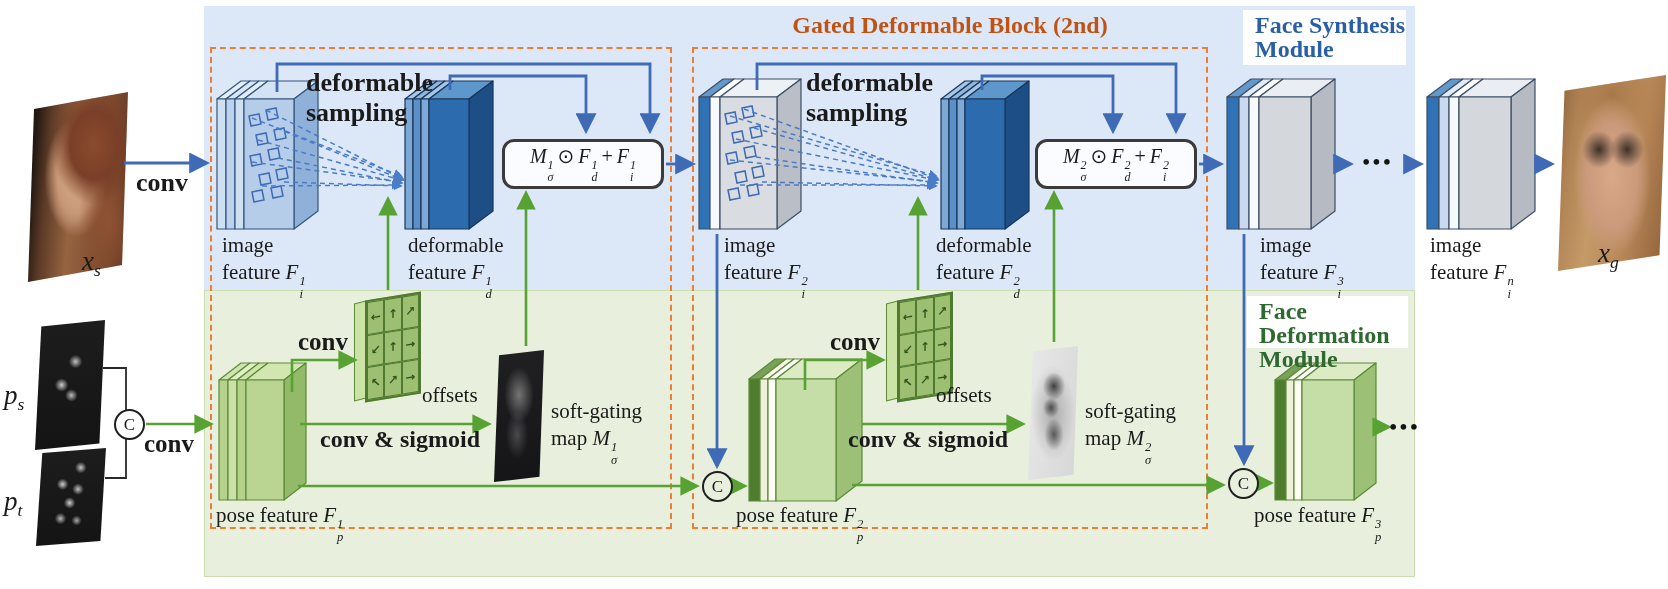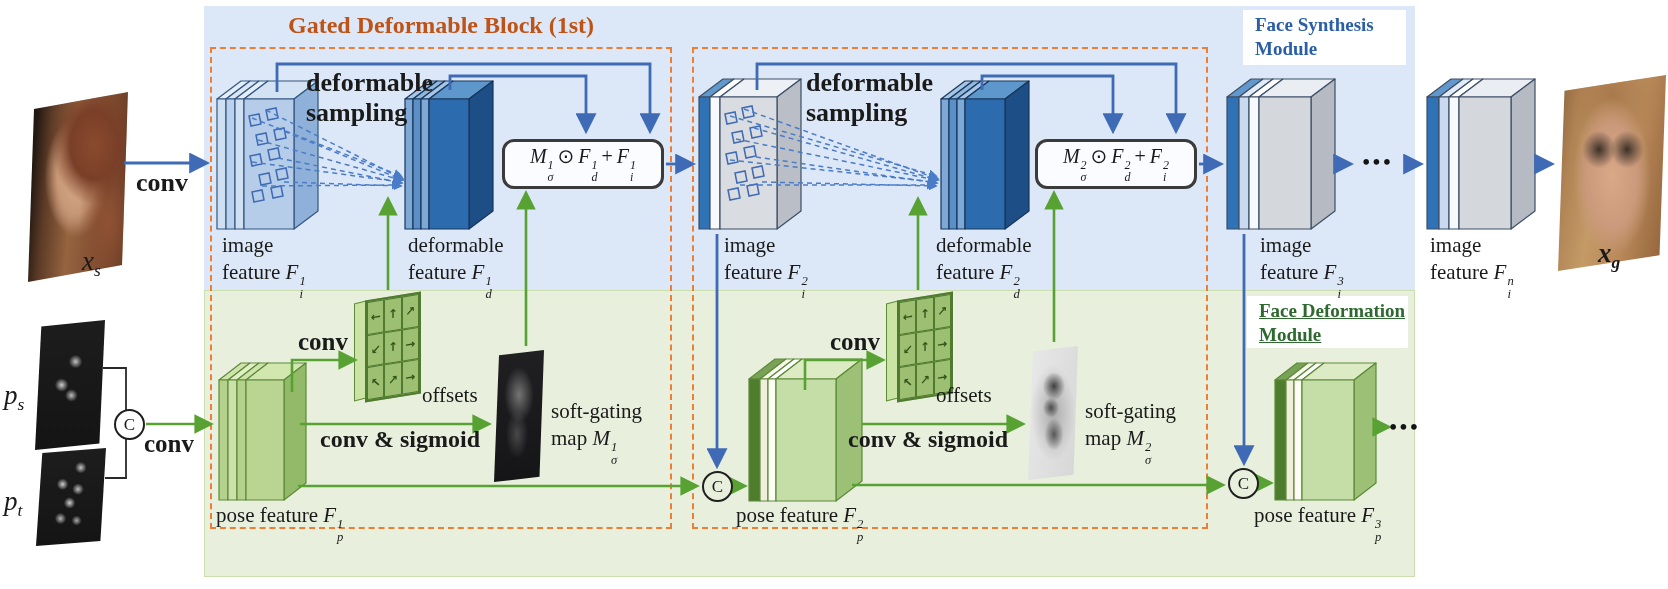--- a/index.html
+++ b/index.html
@@ -9,23 +9,23 @@
   .region{position:absolute;z-index:0;}
   #region-synthesis{left:204px;top:6px;width:1211px;height:284px;background:#dce8f7;}
   #region-deformation{left:204px;top:290px;width:1211px;height:287px;background:#e8efdc;border:1.5px solid #cbdfae;box-sizing:border-box;}
   .dashblock{position:absolute;z-index:1;border:2.5px dashed #ee7e33;box-sizing:border-box;}
   #block1{left:210px;top:47px;width:462px;height:482px;}
   #block2{left:692px;top:47px;width:516px;height:482px;}
   .blocktitle{position:absolute;z-index:6;font-weight:bold;font-size:24px;color:#bf5316;text-align:center;}
   #title1{left:210px;top:12px;width:462px;}
   #title2{left:692px;top:12px;width:516px;}
   .modbox{position:absolute;z-index:6;background:#ffffff;padding:3px 0 3px 12px;box-sizing:border-box;
-          font-weight:bold;font-size:19px;line-height:24px;}
+          font-weight:bold;font-size:24px;line-height:24px;}
   #fsm-box{left:1243px;top:10px;width:163px;height:55px;color:#2a5fa8;}
-  #fdm-box{left:1247px;top:296px;width:161px;height:52px;color:#2e6930;text-decoration:underline;}
+  #fdm-box{left:1247px;top:296px;width:161px;height:52px;color:#2e6930;}
   
   .lbl{position:absolute;z-index:6;font-size:21px;line-height:27px;white-space:nowrap;}
   .ds{position:absolute;z-index:6;font-size:26px;line-height:30px;font-weight:bold;white-space:nowrap;}
   .convlbl{position:absolute;z-index:6;font-size:25px;font-weight:bold;white-space:nowrap;}
   .cslbl{position:absolute;z-index:6;font-size:24px;font-weight:bold;white-space:nowrap;}
   .inlabel{position:absolute;z-index:6;font-size:27px;white-space:nowrap;}
   .dots{position:absolute;z-index:6;font-size:21px;font-weight:bold;letter-spacing:3px;color:#141414;text-align:center;}
   
   .fbox{position:absolute;z-index:4;width:162px;height:50px;border:3px solid #3b3b3b;border-radius:12px;
         background:#fafcff;display:flex;align-items:center;justify-content:center;font-size:20px;box-sizing:border-box;}
@@ -100,21 +100,21 @@
 </head>
 <body>
 
 <div class="canvas">
 
   <div class="region" id="region-synthesis"></div>
   <div class="region" id="region-deformation"></div>
   <div class="dashblock" id="block1"></div>
   <div class="dashblock" id="block2"></div>
 
-  <div class="blocktitle" id="title1">Gated Deformable Block (1st)</div>
+  <div class="blocktitle" id="title2">Gated Deformable Block (2nd)</div>
   <div class="modbox" id="fsm-box">
     <span>Face Synthesis</span><br>
     <span>Module</span>
   </div>
   <div class="modbox" id="fdm-box">
     <span>Face Deformation</span><br>
     <span>Module</span>
   </div>
 
   <div class="photo" id="xs-face"></div>
@@ -336,21 +336,21 @@
     <span>image</span><br><span>feature</span> <span data-math="math.fi3"><span class="mvar">F</span><span class="ss">
           <span>3</span>
           <span>i</span>
         </span></span></div>
   <div class="lbl" style="left:1430px;top:232px;">
     <span>image</span><br><span>feature</span> <span data-math="math.fin"><span class="mvar">F</span><span class="ss">
           <span>n</span>
           <span>i</span>
         </span></span></div>
   <div class="dots" style="left:1354px;top:150px;width:48px;">•••</div>
-  <div class="inlabel" style="left:1598px;top:238px;font-weight:bold;"><span data-math="math.xg"><span class="mvar">x</span><sub class="msub">g</sub></span></div>
+  <div class="inlabel" style="left:1598px;top:238px;"><span data-math="math.xg"><span class="mvar">x</span><sub class="msub">g</sub></span></div>
   <div class="photo" id="xg-face"></div>
 
   <div class="lbl" style="left:216px;top:502px;">
     <span>pose feature</span> <span data-math="math.fp1"><span class="mvar">F</span><span class="ss">
           <span>1</span>
           <span>p</span>
         </span></span></div>
   <div class="convlbl" style="left:298px;top:328px;">conv</div>
   <div class="lbl" style="left:422px;top:382px;">offsets</div>
   <div class="cslbl" style="left:320px;top:426px;">conv &amp; sigmoid</div>

